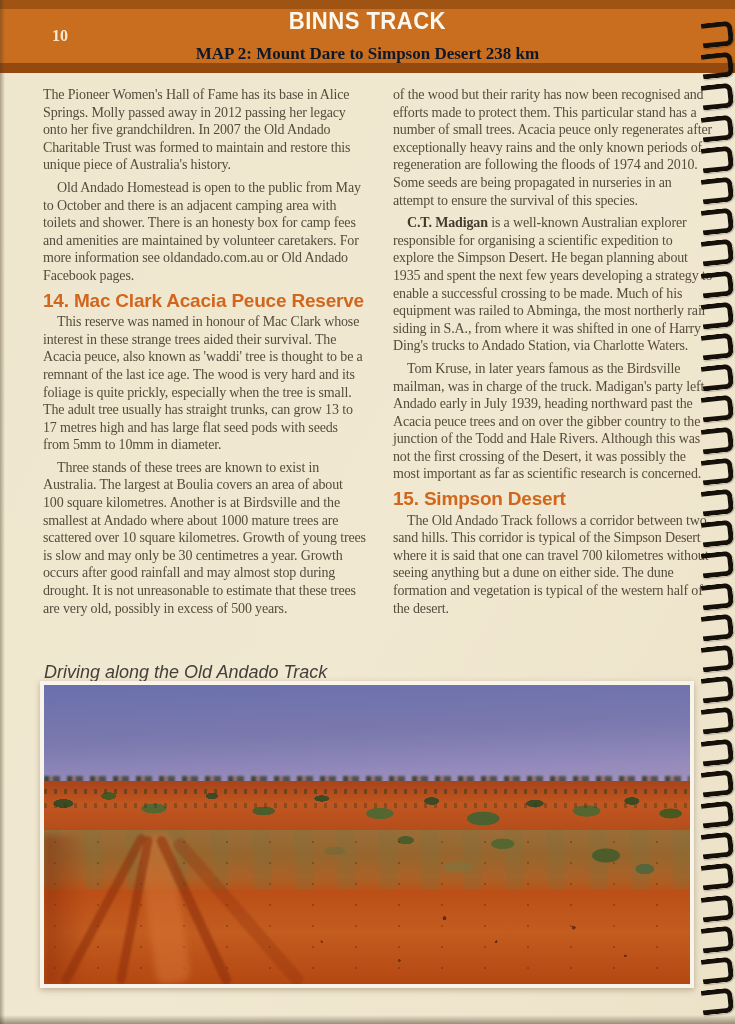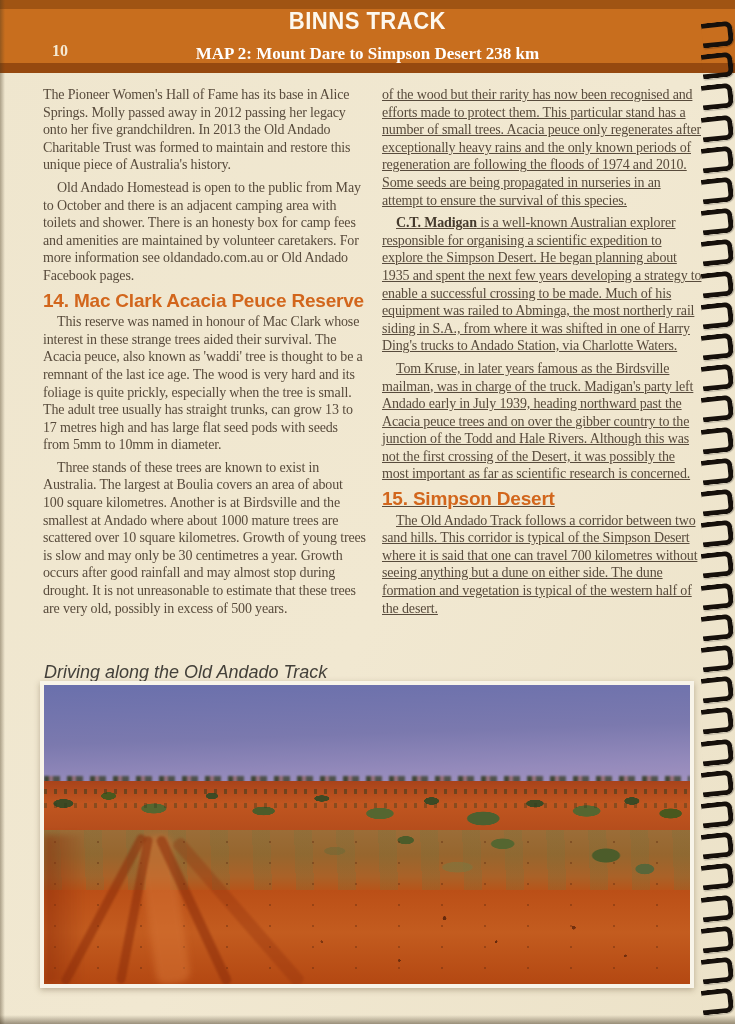--- a/index.html
+++ b/index.html
@@ -15,34 +15,34 @@
     border-top:9px solid #a05413;
     border-bottom:10px solid #96490f;
     box-sizing:border-box;
     display:flex; flex-direction:column; align-items:center; justify-content:center;
   }
   .hdr-title {
     color:#fdf8ee; font-family:"Liberation Sans", sans-serif; font-weight:bold;
     font-size:24px; letter-spacing:.5px; transform:scaleX(.92); line-height:1.05;
   }
   .hdr-subtitle {
-    color:#ffffff; font-family:"Liberation Serif", serif; font-weight:bold;
+    color:#0f172a; font-family:"Liberation Serif", serif; font-weight:bold;
     font-size:17px; margin-top:11px;
   }
   .page-number {
-    position:absolute; left:52px; bottom:3px; color:#f5e9d2;
+    position:absolute; left:52px; bottom:18px; color:#f5e9d2;
     font-size:16px; font-weight:bold; font-family:"Liberation Serif", serif;
   }
   
   .col {
     position:absolute; top:86px; color:#584b3c;
     font-size:14px; line-height:17.6px; letter-spacing:-0.15px;
   }
   #col-left  { left:43px;  width:323px; }
-  #col-right { left:382px; width:322px;text-decoration:underline; }
+  #col-right { left:393px; width:322px; }
   .body-para { margin:0 0 5px 0; text-indent:14px; }
   .body-para.noindent { text-indent:0; }
   .body-para strong { color:#453a2d; }
   .sec-heading {
     margin:7px 0 4px 0; font-family:"Liberation Sans", sans-serif;
     font-size:19px; font-weight:bold; color:#d2661c; letter-spacing:-0.2px;
   }
   
   .caption {
     position:absolute; left:44px; top:662px; color:#43403a;
@@ -148,21 +148,21 @@
 
 <div class="page">
 
   <div class="header">
     <div class="page-number">10</div>
     <div class="hdr-title">BINNS TRACK</div>
     <div class="hdr-subtitle">MAP 2: Mount Dare to Simpson Desert 238 km</div>
   </div>
 
   <div class="col" id="col-left">
-      <p class="body-para noindent">The Pioneer Women's Hall of Fame has its base in Alice Springs. Molly passed away in 2012 passing her legacy onto her five grandchildren. In 2013 the Old Andado Charitable Trust was formed to maintain and restore this unique piece of Australia's history.</p>
+      <p class="body-para noindent">The Pioneer Women's Hall of Fame has its base in Alice Springs. Molly passed away in 2012 passing her legacy onto her five grandchildren. In 2007 the Old Andado Charitable Trust was formed to maintain and restore this unique piece of Australia's history.</p>
       <p class="body-para">Old Andado Homestead is open to the public from May to October and there is an adjacent camping area with toilets and shower. There is an honesty box for camp fees and amenities are maintained by volunteer caretakers. For more information see oldandado.com.au or Old Andado Facebook pages.</p>
       <h3 class="sec-heading">14. Mac Clark Acacia Peuce Reserve</h3>
       <p class="body-para">This reserve was named in honour of Mac Clark whose interest in these strange trees aided their survival. The Acacia peuce, also known as 'waddi' tree is thought to be a remnant of the last ice age. The wood is very hard and its foliage is quite prickly, especially when the tree is small. The adult tree usually has straight trunks, can grow 13 to 17 metres high and has large flat seed pods with seeds from 5mm to 10mm in diameter.</p>
       <p class="body-para">Three stands of these trees are known to exist in Australia. The largest at Boulia covers an area of about 100 square kilometres. Another is at Birdsville and the smallest at Andado where about 1000 mature trees are scattered over 10 square kilometres. Growth of young trees is slow and may only be 30 centimetres a year. Growth occurs after good rainfall and may almost stop during drought. It is not unreasonable to estimate that these trees are very old, possibly in excess of 500 years.</p>
     </div>
   <div class="col" id="col-right">
       <p class="body-para noindent">of the wood but their rarity has now been recognised and efforts made to protect them. This particular stand has a number of small trees. Acacia peuce only regenerates after exceptionally heavy rains and the only known periods of regeneration are following the floods of 1974 and 2010. Some seeds are being propagated in nurseries in an attempt to ensure the survival of this species.</p>
       <p class="body-para"><strong>C.T. Madigan</strong> is a well-known Australian explorer responsible for organising a scientific expedition to explore the Simpson Desert. He began planning about 1935 and spent the next few years developing a strategy to enable a successful crossing to be made. Much of his equipment was railed to Abminga, the most northerly rail siding in S.A., from where it was shifted in one of Harry Ding's trucks to Andado Station, via Charlotte Waters.</p>
       <p class="body-para">Tom Kruse, in later years famous as the Birdsville mailman, was in charge of the truck. Madigan's party left Andado early in July 1939, heading northward past the Acacia peuce trees and on over the gibber country to the junction of the Todd and Hale Rivers. Although this was not the first crossing of the Desert, it was possibly the most important as far as scientific research is concerned.</p>
       <h3 class="sec-heading">15. Simpson Desert</h3>

